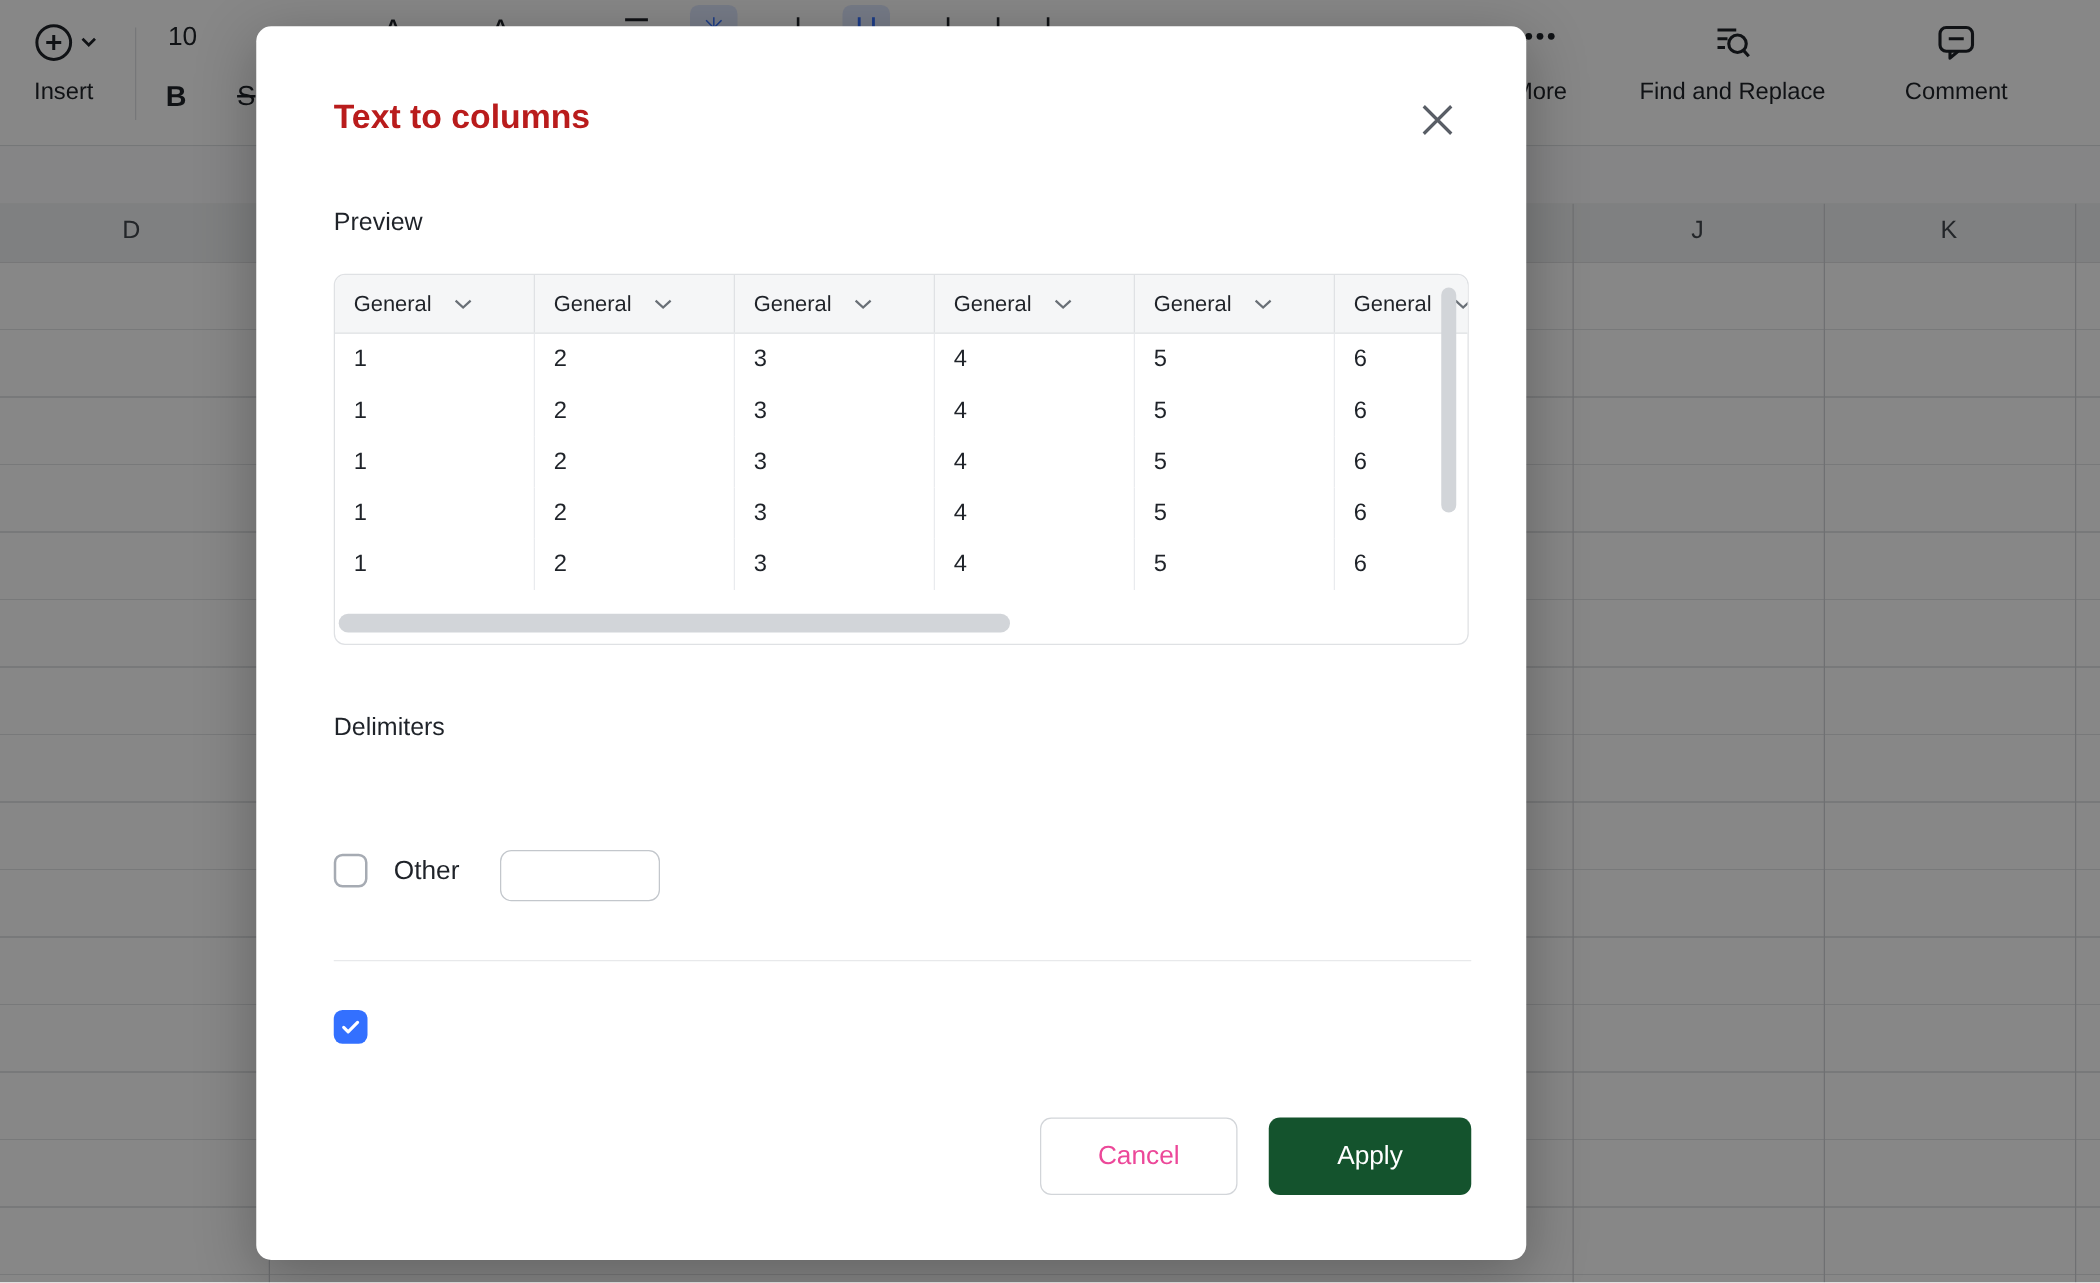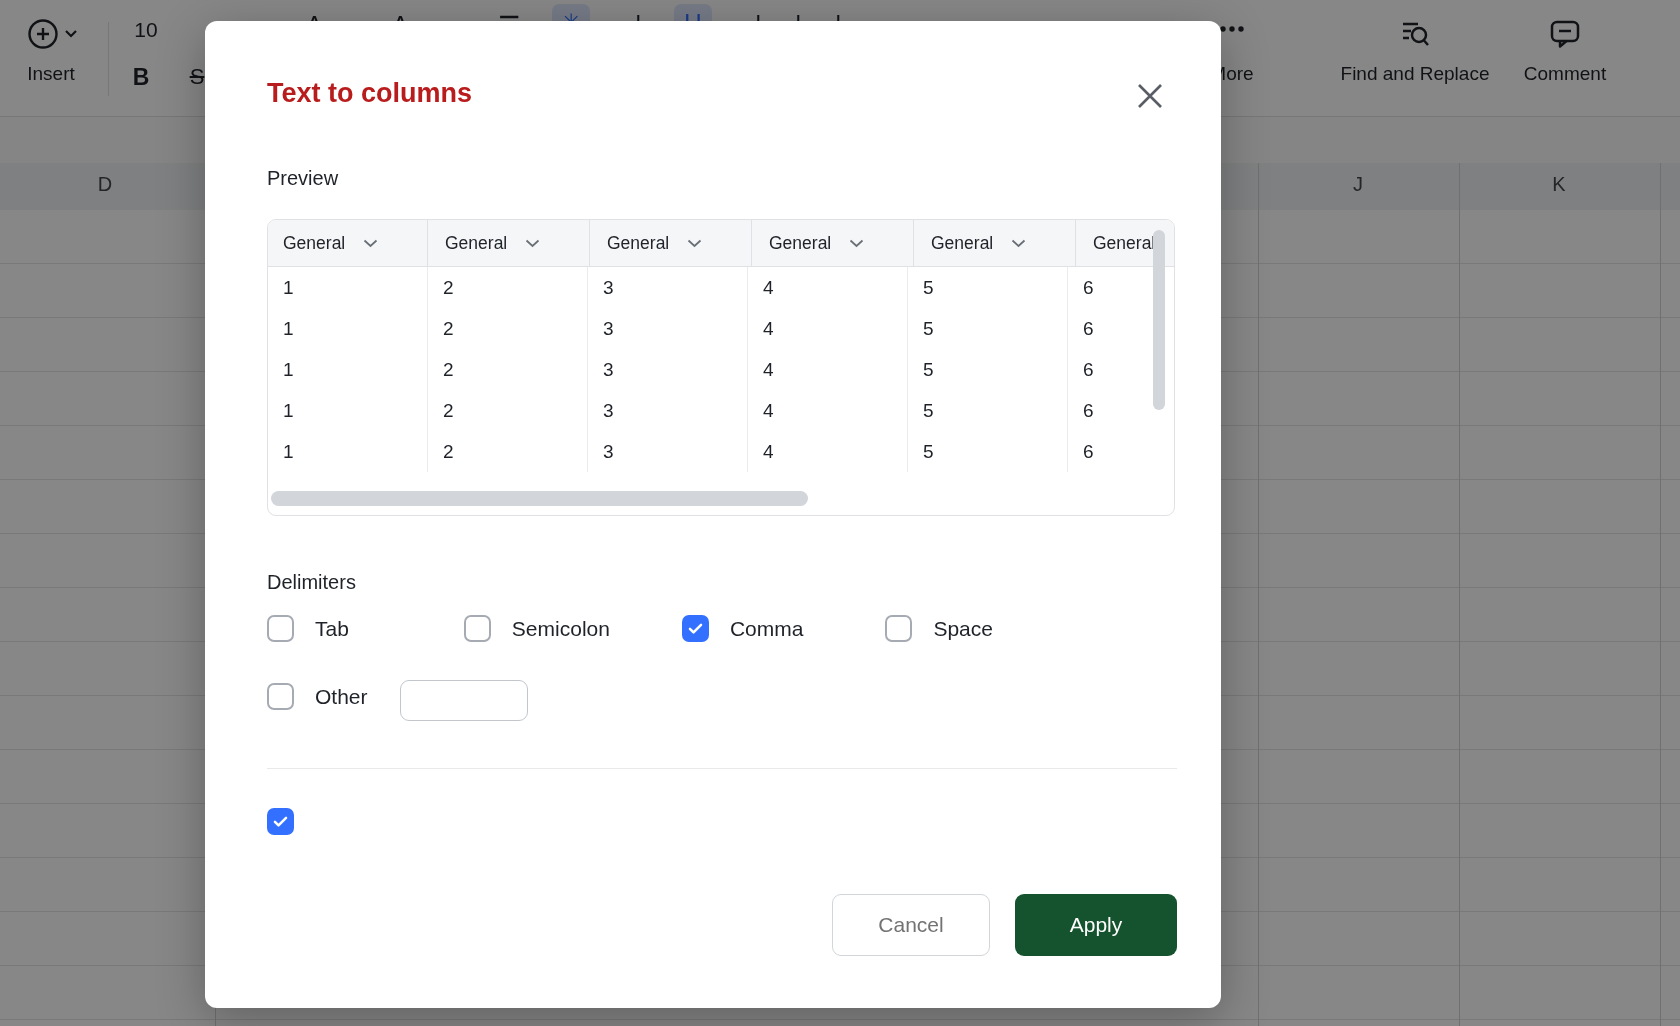--- a/index.html
+++ b/index.html
@@ -35,21 +35,21 @@
 
   
   #dialog{position:absolute;left:205px;top:21px;width:1016px;height:987px;background:#fff;
           border-radius:12px;box-shadow:0 12px 48px rgba(0,0,0,0.28);z-index:20;}
   #dlg-title{position:absolute;left:62px;top:55px;font-size:27px;line-height:34px;font-weight:bold;color:#b91c1c;}
   #dlg-close{position:absolute;left:926px;top:56px;width:38px;height:38px;display:flex;align-items:center;
              justify-content:center;cursor:pointer;background:none;border:none;padding:0;}
   #preview-label{position:absolute;left:62px;top:144px;font-size:20px;line-height:26px;}
   #preview-table{position:absolute;left:62px;top:198px;width:908px;height:297px;border:1.5px solid #dfe1e4;
                  border-radius:9px;overflow:hidden;background:#fff;box-sizing:border-box;}
-  #preview-header{display:flex;height:46px;background:#f5f6f7;border-bottom:1px solid #dfe1e4;width:970px;justify-content:space-between;}
+  #preview-header{display:flex;height:46px;background:#f5f6f7;border-bottom:1px solid #dfe1e4;width:970px;}
   .th{width:160px;flex:none;box-sizing:border-box;border-right:1px solid #dfe1e4;display:flex;
       align-items:center;padding-left:15px;font-size:17.5px;color:#1f2329;}
   .th .chev{margin-left:18px;}
   #preview-body{width:970px;}
   .trow{display:flex;height:41px;}
   .td{width:160px;flex:none;box-sizing:border-box;border-right:1px solid #e9ebee;display:flex;
       align-items:center;padding-left:15px;font-size:19px;color:#1f2329;}
   #vscroll{position:absolute;left:885px;top:10px;width:12px;height:180px;border-radius:6px;background:#d2d5d9;}
   #hscroll{position:absolute;left:3px;top:271px;width:537px;height:15px;border-radius:8px;background:#d2d5d9;}
 
@@ -63,21 +63,21 @@
       flex:none;display:flex;align-items:center;justify-content:center;}
   .cb.checked{border:none;background:#3370ff;}
   .dl-label{margin-left:21px;font-size:21px;line-height:27px;color:#1f2329;white-space:nowrap;}
   #other-row{position:absolute;left:62px;top:662px;display:flex;align-items:center;}
   #other-input{position:absolute;left:195px;top:659px;width:128px;height:41px;box-sizing:border-box;
                border:1.5px solid #c3c7cc;border-radius:9px;outline:none;font-size:19px;padding:0 10px;
                font-family:inherit;}
   #dlg-divider{position:absolute;left:62px;top:747px;width:910px;height:1px;background:#e8e9eb;}
   #treat-row{position:absolute;left:62px;top:787px;display:flex;align-items:center;cursor:pointer;}
   #btn-cancel{position:absolute;left:627px;top:873px;width:158px;height:62px;border:1.5px solid #d2d5d9;
-              border-radius:9px;background:#fff;font-size:21px;color:#737373;font-family:inherit;cursor:pointer;}
+              border-radius:9px;background:#fff;font-size:21px;color:#ec4899;font-family:inherit;cursor:pointer;}
   #btn-apply{position:absolute;left:810px;top:873px;width:162px;height:62px;border:none;border-radius:9px;
              background:#14532d;font-size:21px;color:#fff;font-family:inherit;cursor:pointer;}
 </style>
 </head>
 <body>
 
 <div id="app">
 
   <div id="toolbar">
     <div class="titem" style="left:12px;width:78px;align-items:center;">
@@ -110,21 +110,21 @@
     <div class="titem" style="left:1172px;width:120px;">
       <span class="ticon">
         <svg width="36" height="36" viewBox="0 0 36 36">
           <circle cx="9" cy="13" r="2.7" fill="#1f2329"></circle>
             <circle cx="18" cy="13" r="2.7" fill="#1f2329"></circle>
             <circle cx="27" cy="13" r="2.7" fill="#1f2329"></circle>
         </svg>
       </span>
       <span class="tlabel">More</span>
     </div>
-    <div class="titem" style="left:1305px;width:220px;">
+    <div class="titem" style="left:1276px;width:220px;">
       <span class="ticon">
         <svg width="36" height="36" viewBox="0 0 36 36" fill="none" stroke="#1f2329" stroke-width="2.5">
           <path d="M6 8h15M6 15h8M6 22h6"></path>
           <circle cx="22" cy="19" r="7"></circle>
           <path d="M27 24.5l4 4.5"></path>
         </svg>
       </span>
       <span class="tlabel">Find and Replace</span>
     </div>
     <div class="titem" style="left:1495px;width:140px;">
@@ -245,42 +245,20 @@
           <div class="td">4</div>
           <div class="td">5</div>
           <div class="td">6</div>
         </div>
       </div>
     <div id="vscroll"></div>
     <div id="hscroll"></div>
   </div>
 
   <div id="delims-label">Delimiters</div>
-  <div id="delim-row">
-      <div class="dl-item">
-        <span class="cb"></span>
-        <span class="dl-label">Tab</span>
-      </div>
-      <div class="dl-item">
-        <span class="cb"></span>
-        <span class="dl-label">Semicolon</span>
-      </div>
-      <div class="dl-item">
-        <span class="cb checked">
-          <svg viewBox="0 0 24 24" width="19" height="19">
-            <path d="M5 12.5l4.5 4.5L19 7.5" fill="none" stroke="#fff" stroke-width="3.2" stroke-linecap="round" stroke-linejoin="round"></path>
-          </svg>
-        </span>
-        <span class="dl-label">Comma</span>
-      </div>
-      <div class="dl-item">
-        <span class="cb"></span>
-        <span class="dl-label">Space</span>
-      </div>
-    </div>
 
   <div id="other-row">
     <span class="cb"></span>
     <span class="dl-label">Other</span>
   </div>
   <input id="other-input" value="" style="">
 
   <div id="dlg-divider"></div>
 
   <div id="treat-row">

